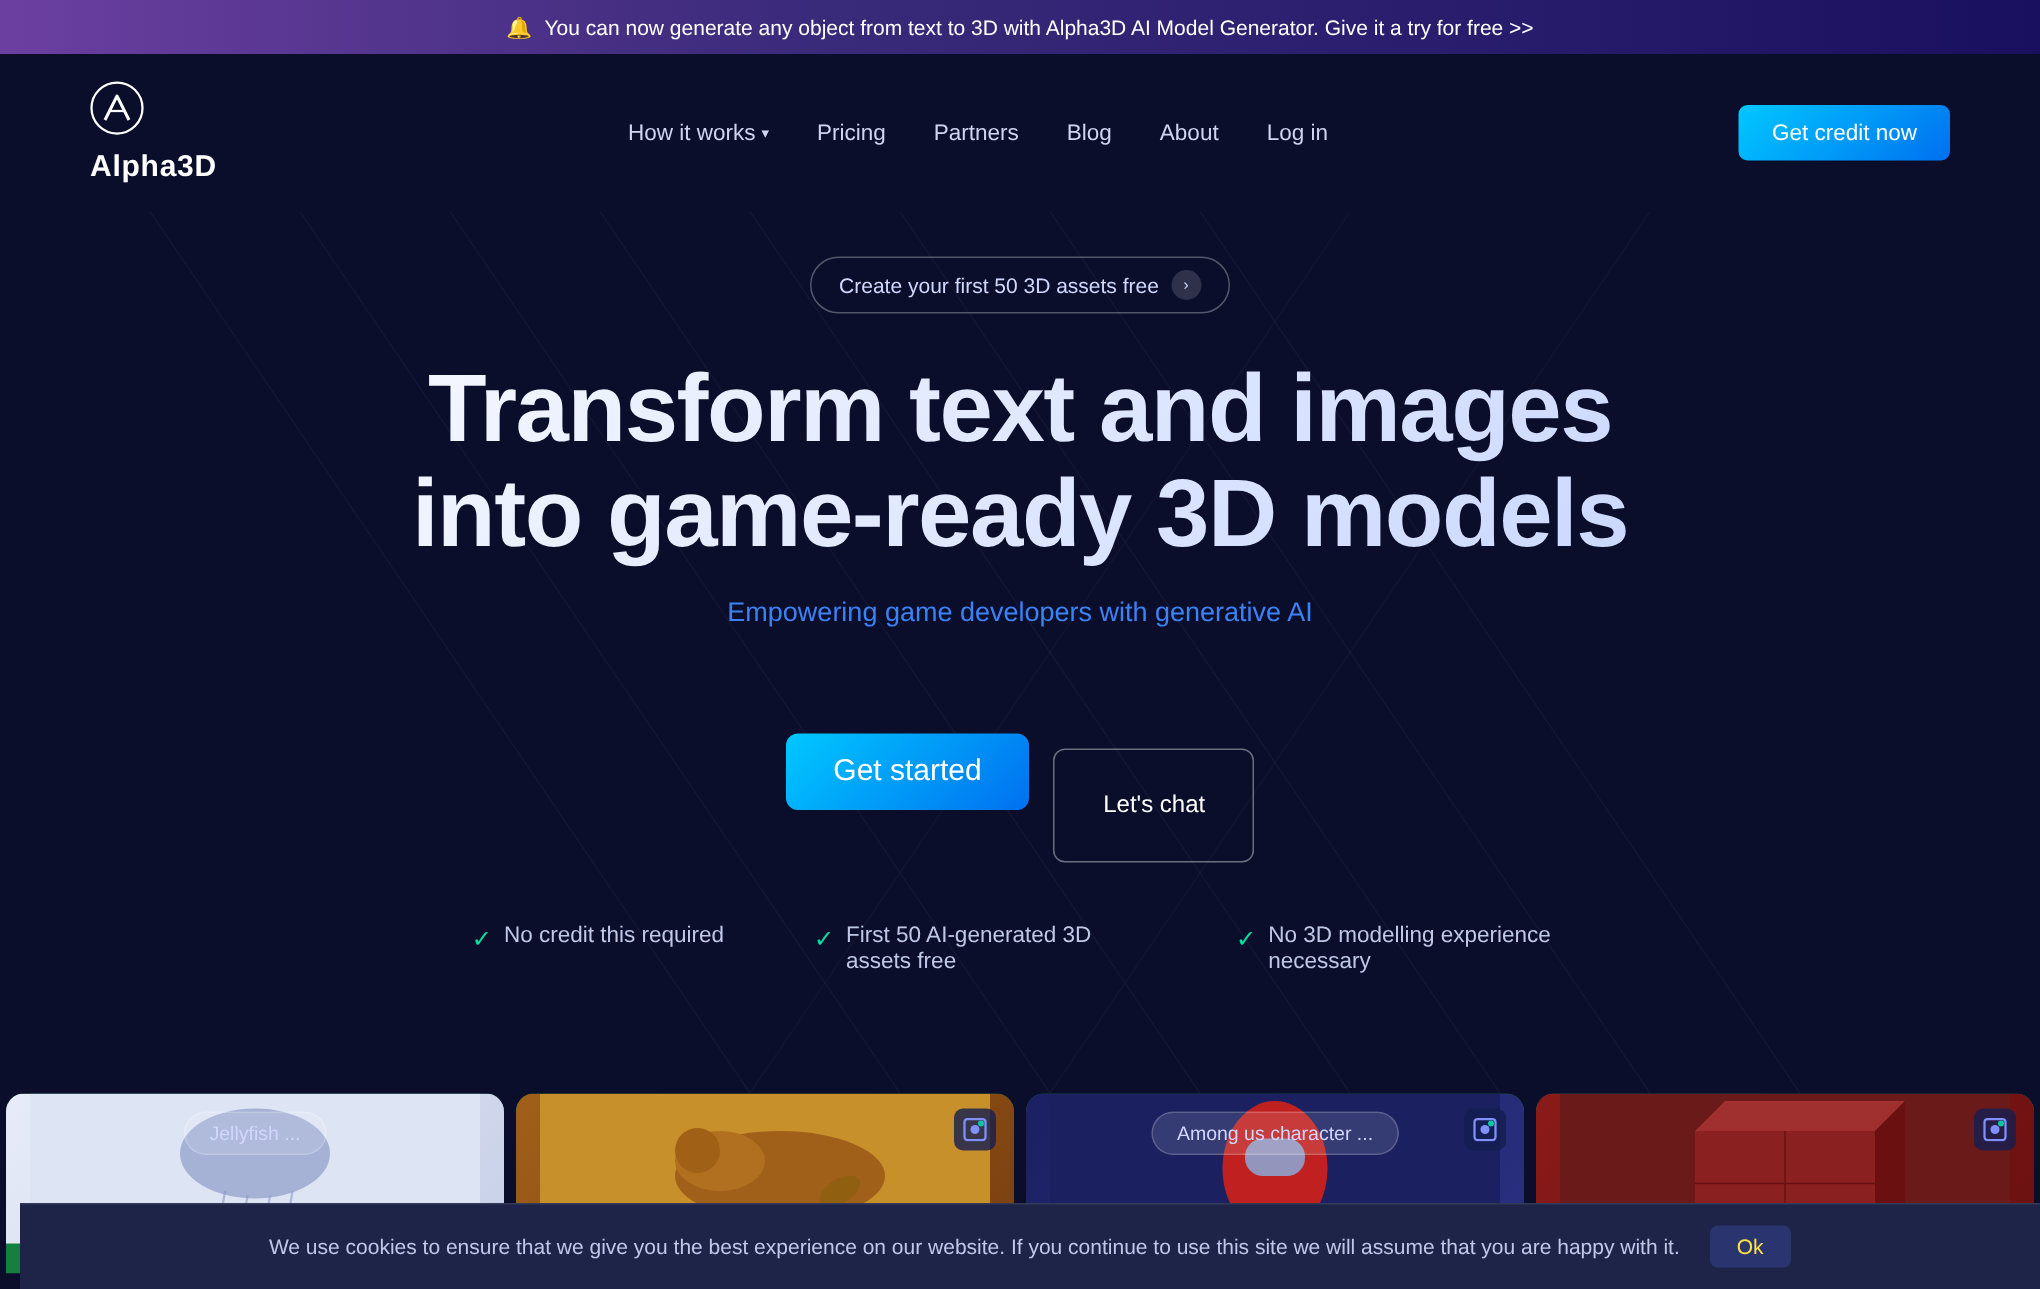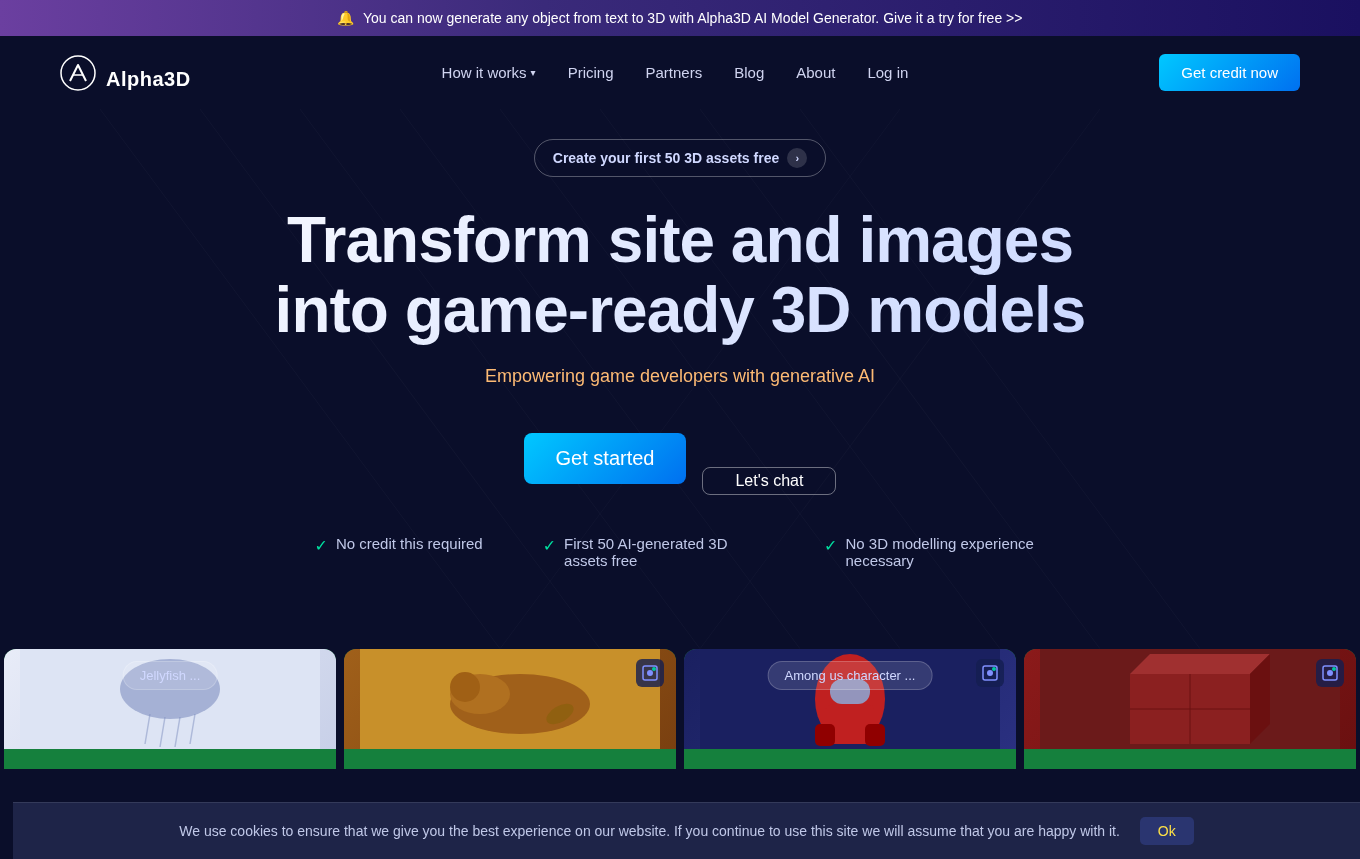--- a/index.html
+++ b/index.html
@@ -30,24 +30,25 @@
     .navbar {
       display: flex;
       align-items: center;
       justify-content: space-between;
       padding: 18px 60px;
       position: relative;
       z-index: 10;
     }
     .logo {
       display: flex;
-      align-items: flex-end;
+      align-items: flex-start;
       gap: 10px;
       text-decoration: none;
       color: #fff;
+      flex-direction: column;
     }
     .logo-icon {
       width: 36px;
       height: 36px;
     }
     .logo-text {
       font-size: 20px;
       font-weight: 600;
       letter-spacing: 0.5px;
     }
@@ -111,21 +112,20 @@
       display: inline-flex;
       align-items: center;
       gap: 8px;
       border: 1px solid rgba(255,255,255,0.3);
       border-radius: 20px;
       padding: 8px 18px;
       font-size: 14px;
       color: #d0d8ff;
       margin-bottom: 28px;
       cursor: pointer;
-      font-weight: bold;
     }
     .pill-chevron {
       background: rgba(255,255,255,0.15);
       border-radius: 50%;
       width: 20px;
       height: 20px;
       display: flex;
       align-items: center;
       justify-content: center;
       font-size: 11px;
@@ -139,21 +139,21 @@
       margin-bottom: 20px;
       letter-spacing: -1px;
       background: linear-gradient(135deg, #ffffff 0%, #c0d0ff 100%);
       -webkit-background-clip: text;
       -webkit-text-fill-color: transparent;
       background-clip: text;
     }
 
     .hero-subtext {
       font-size: 18px;
-      color: #fdba74;
+      color: #3b82f6;
       margin-bottom: 36px;
     }
 
     
     .cta-buttons {
       display: flex;
       align-items: center;
       justify-content: center;
       gap: 16px;
       margin-bottom: 40px;
@@ -165,21 +165,21 @@
       padding: 14px 32px;
       border-radius: 8px;
       font-size: 20px;
       cursor: pointer;
       font-weight: 500;
     }
     .btn-lets-chat {
       background: transparent;
       color: #fff;
       border: 1px solid rgba(255,255,255,0.4);
-      padding: 4px 32px;
+      padding: 28px 32px;
       border-radius: 8px;
       font-size: 16px;
       cursor: pointer;
       margin-top: 44px;
     }
 
     
     .feature-bullets {
       display: flex;
       align-items: flex-start;
@@ -360,21 +360,21 @@
 
   <div class="hero-content">
     
     <div class="pill-badge">
       <span>Create your first 50 3D assets free</span>
       <span class="pill-chevron">›</span>
     </div>
 
     
     <h1 class="hero-headline">
-      <span>Transform site and images</span><br>
+      <span>Transform text and images</span><br>
       <span>into game-ready 3D models</span>
     </h1>
 
     
     <p class="hero-subtext">Empowering game developers with generative AI</p>
 
     
     <div class="cta-buttons">
       <button class="btn-get-started">Get started</button>
       <button class="btn-lets-chat">Let's chat</button>

